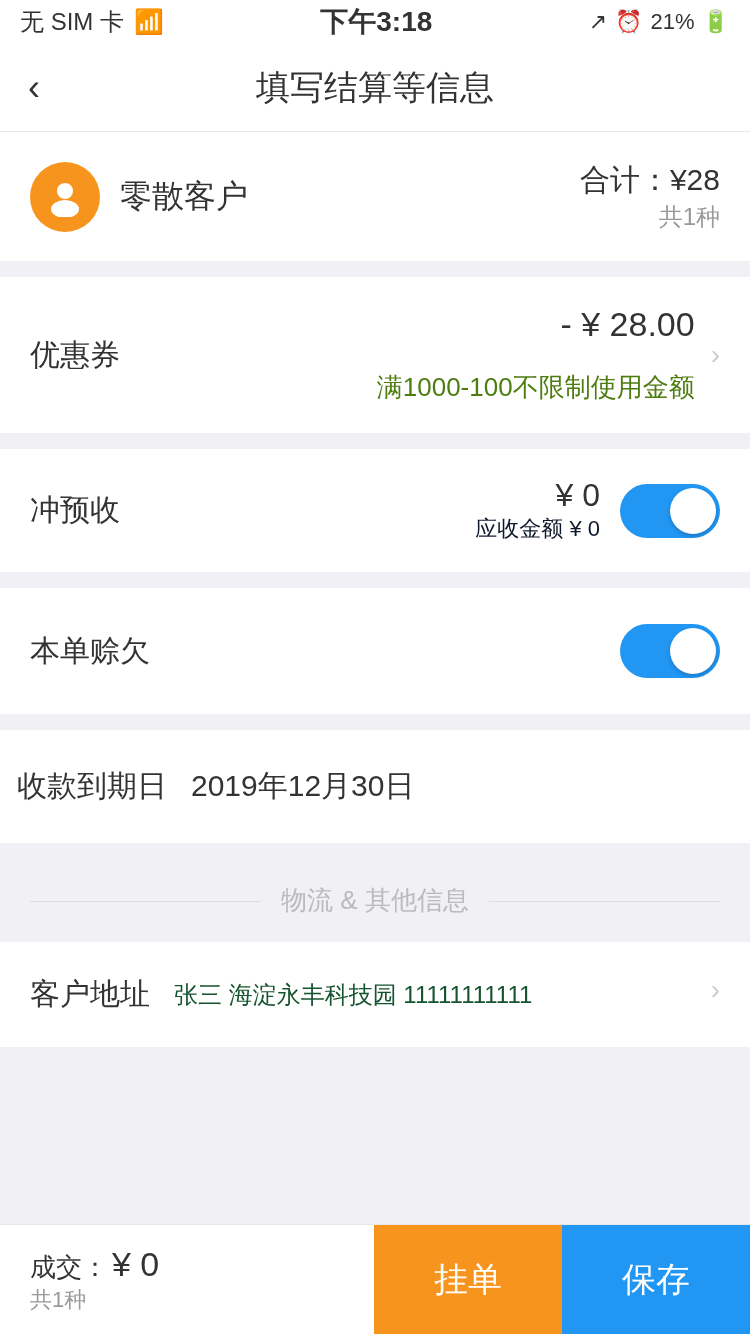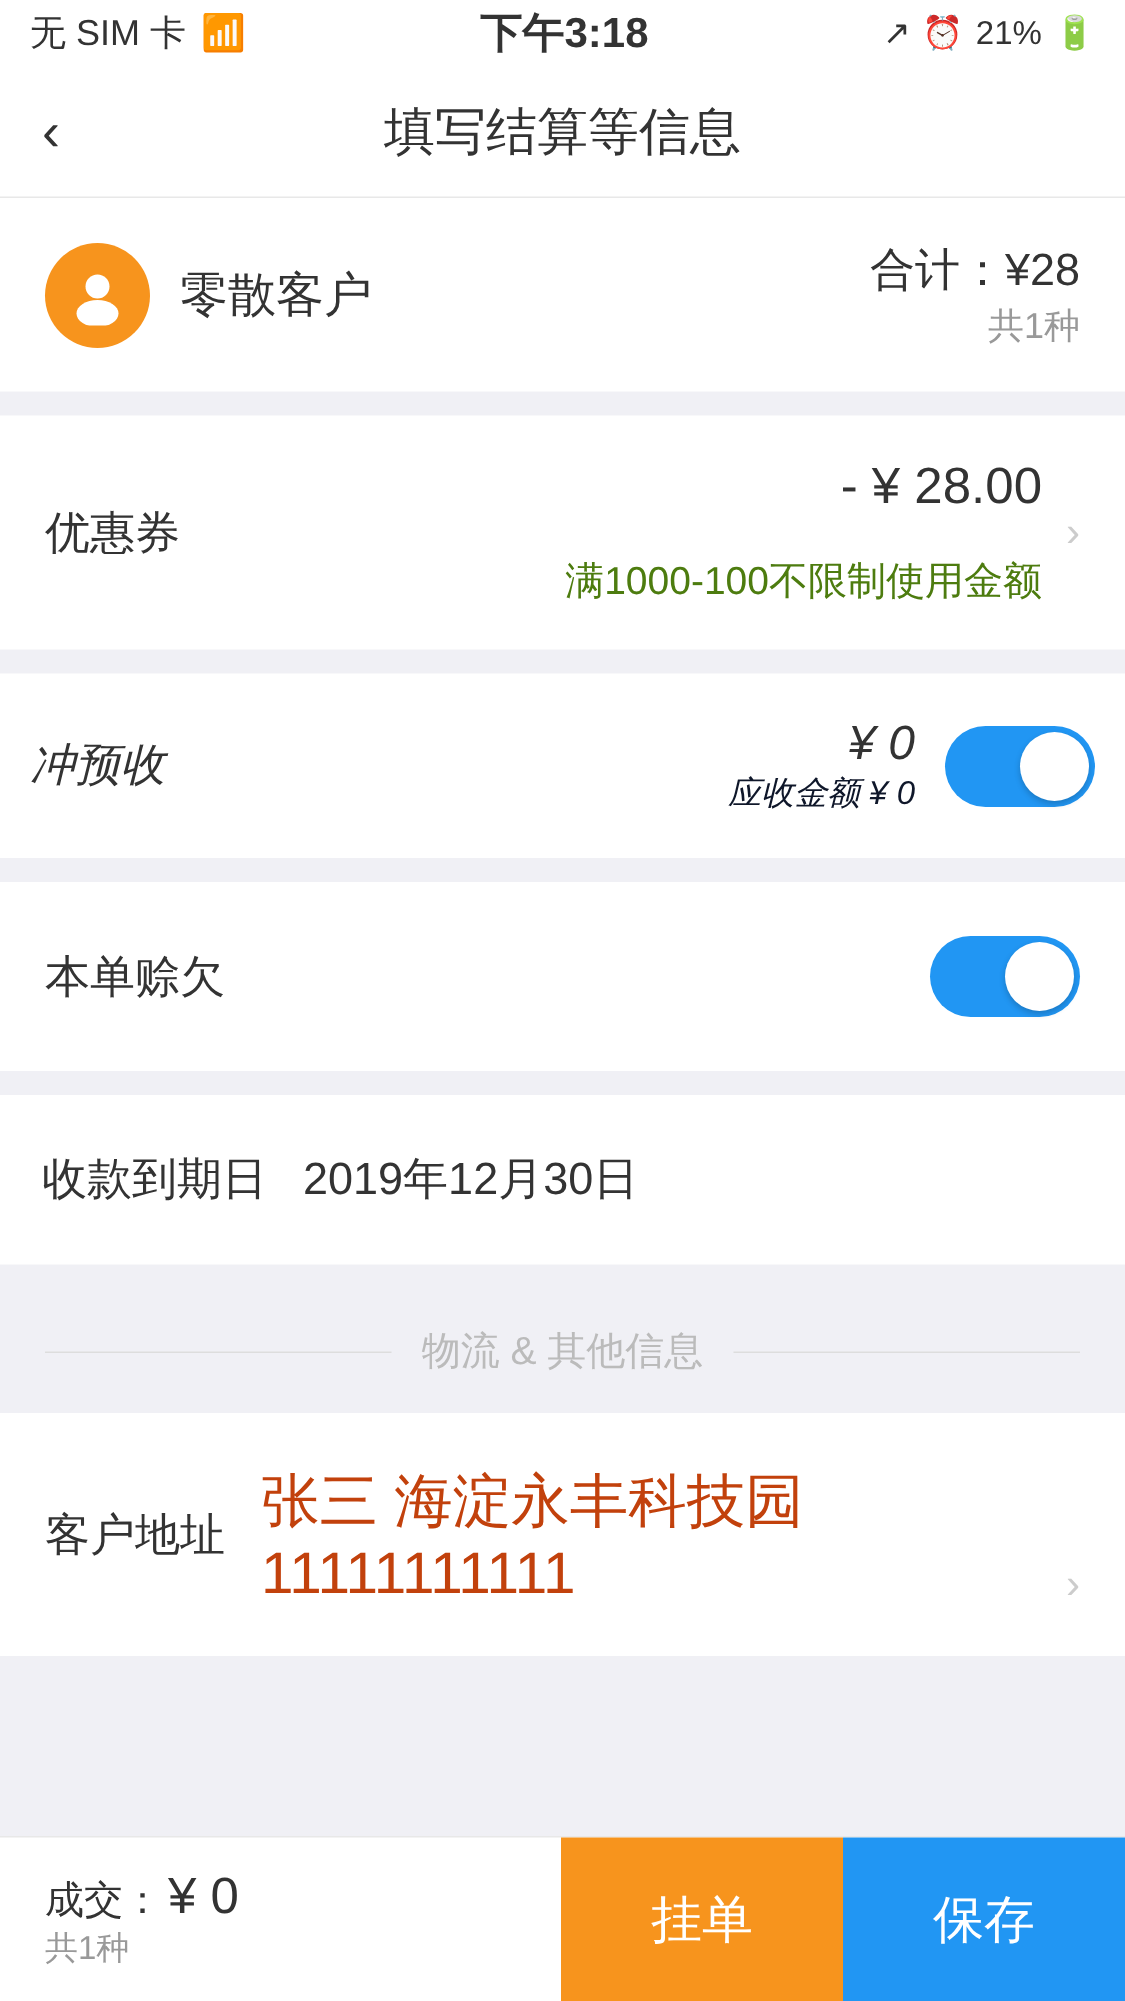--- a/index.html
+++ b/index.html
@@ -178,25 +178,24 @@
       padding: 10px 24px;
       background: #fff;
       font-size: 26px;
       color: #333;
       cursor: pointer;
     }
 
     
     .prepay-row {
       background: #fff;
-      padding: 28px 20px;
-      display: flex;
-      align-items: center;
-      justify-content: space-between;
-      font-style: italic;
+      padding: 28px 30px;
+      display: flex;
+      align-items: center;
+      justify-content: space-between;
     }
     .prepay-right {
       display: flex;
       align-items: center;
       gap: 20px;
     }
     .prepay-values {
       text-align: right;
     }
     .prepay-amount {
@@ -242,21 +241,21 @@
       margin-bottom: 16px;
     }
     .debit-label {
       font-size: 30px;
       color: #333;
     }
 
     
     .due-row {
       background: #fff;
-      padding: 36px 28px;
+      padding: 36px 17px;
       display: flex;
       align-items: center;
       gap: 24px;
       margin-bottom: 16px;
     }
     .due-label {
       font-size: 30px;
       color: #333;
     }
     .due-date {
@@ -288,37 +287,37 @@
       padding: 0 20px;
       position: relative;
       z-index: 1;
     }
 
     
     .address-row {
       background: #fff;
       padding: 32px 30px;
       display: flex;
-      align-items: flex-end;
+      align-items: flex-start;
       justify-content: space-between;
       margin-top: 0;
     }
     .address-left {
       display: flex;
       align-items: center;
       gap: 24px;
     }
     .address-label {
       font-size: 30px;
       color: #333;
       white-space: nowrap;
     }
     .address-value {
-      font-size: 39px;
-      color: #c2410c;
+      font-size: 24px;
+      color: #14532d;
     }
 
     
     .bottom-bar {
       position: fixed;
       bottom: 0;
       left: 0;
       width: 750px;
       height: 110px;
       background: #fff;

